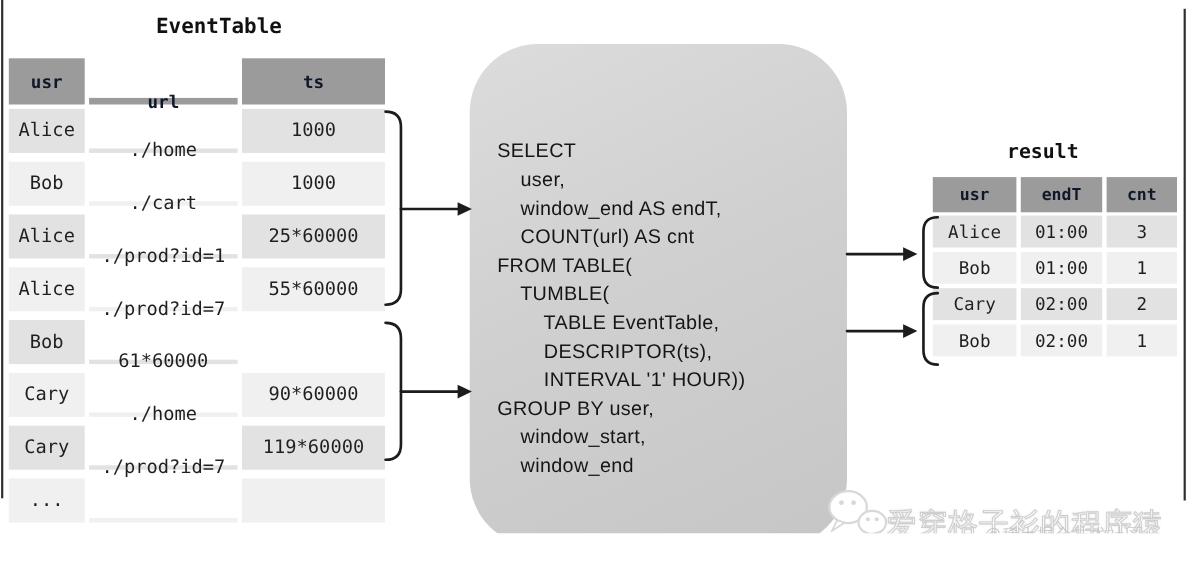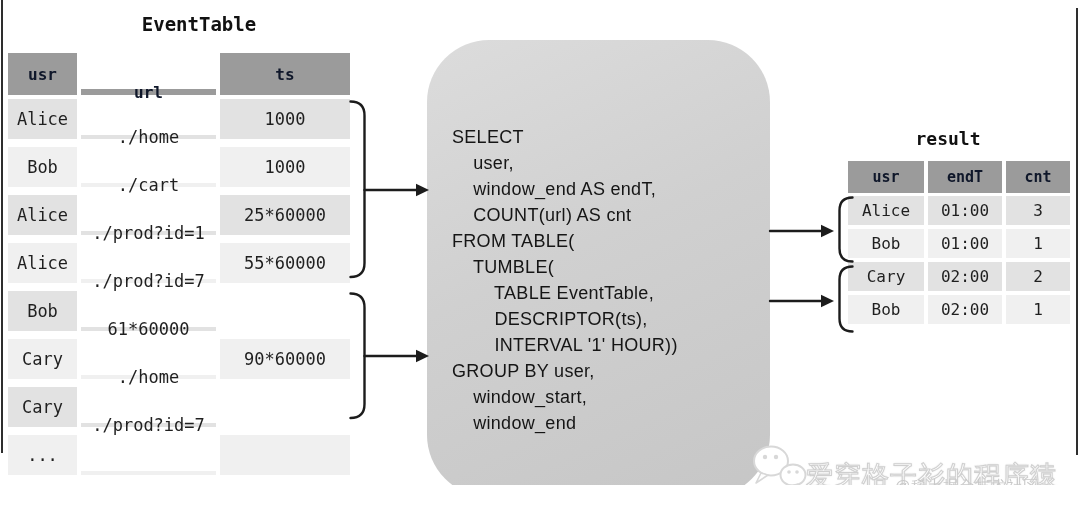--- a/index.html
+++ b/index.html
@@ -104,20 +104,21 @@
         <div class="tcell">61*60000</div>
       </div>
       <div class="trow even">
         <div class="tcell">Cary</div>
         <div class="tcell">./home</div>
         <div class="tcell">90*60000</div>
       </div>
       <div class="trow odd">
         <div class="tcell">Cary</div>
         <div class="tcell">./prod?id=7</div>
+        <div class="tcell">119*60000</div>
       </div>
       <div class="trow even">
         <div class="tcell">...</div>
         <div class="tcell"></div>
         <div class="tcell"></div>
       </div>
     </div>
 
   <div class="sqlbox">
     <pre>SELECT

